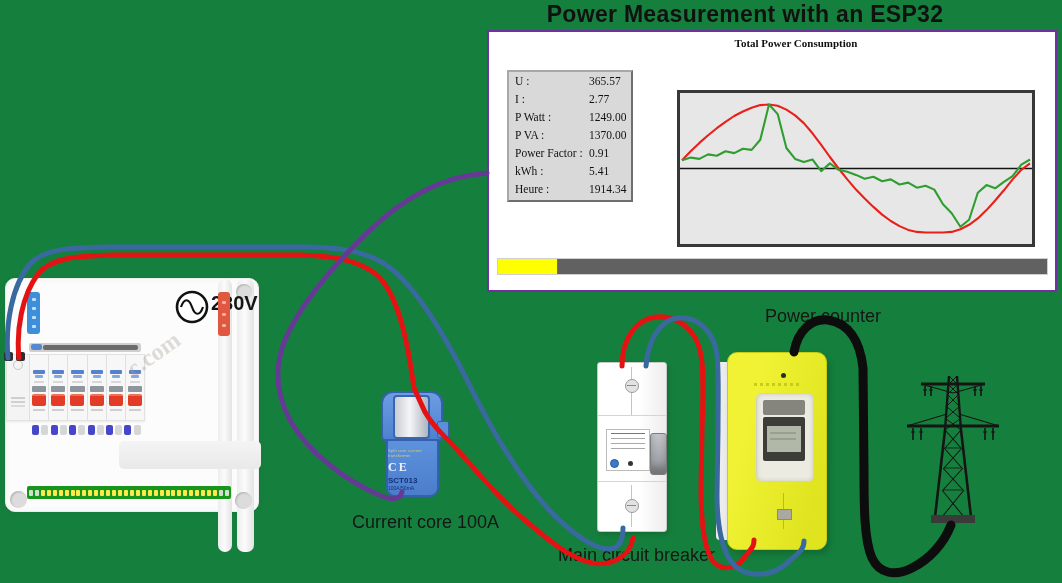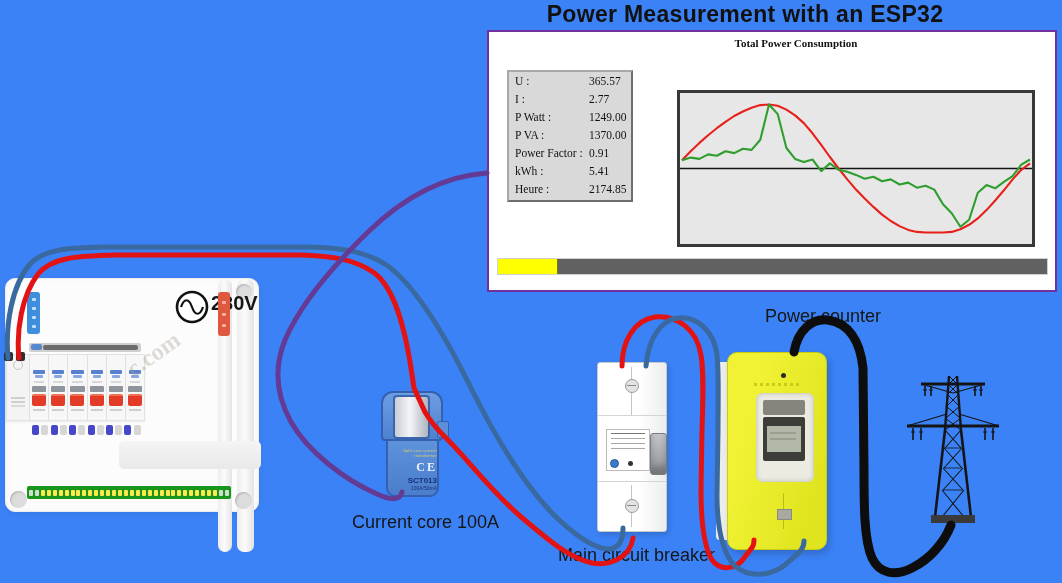--- a/index.html
+++ b/index.html
@@ -1,16 +1,16 @@
 <!DOCTYPE html>
 <html><head>
 <meta charset="utf-8">
 <style>
   html,body{margin:0;padding:0;background:#fff;}
-  #stage{position:relative;width:1062px;height:583px;background:#3b82f6;overflow:hidden;
+  #stage{position:relative;width:1062px;height:583px;background:#15803d;overflow:hidden;
          font-family:"Liberation Sans",sans-serif;color:#111;}
   .abs{position:absolute;}
 
   
   #main-title{left:430px;top:1px;width:630px;text-align:center;font-size:23px;font-weight:700;letter-spacing:.3px;}
   .dev-label{font-size:18px;color:#161616;white-space:nowrap;}
   .dev-label.bold{font-weight:700;}
   #lbl-epanel{left:47px;top:273px;font-size:19px;}
   #lbl-230v{left:211px;top:292px;font-size:20px;}
   #lbl-probe{left:352px;top:512px;}
@@ -77,21 +77,21 @@
              transform:rotate(-35deg);font-family:"Liberation Serif",serif;}
 
   
   #probe{left:381px;top:391px;width:64px;height:108px;z-index:10;}
   #probe-top{position:absolute;left:0;top:0;width:62px;height:50px;background:linear-gradient(180deg,#6d9de2,#4d82d0);
              border:2px solid #3560ae;border-radius:12px 12px 4px 4px;box-sizing:border-box;}
   #probe-hole{position:absolute;left:12px;top:4px;width:33px;height:40px;border:2px solid #3a66b0;border-radius:4px;
               background:linear-gradient(90deg,#c8cdd4,#f4f5f7 45%,#aeb5bf);}
   #probe-latch{position:absolute;left:56px;top:30px;width:10px;height:15px;background:#5b8fd9;border:1px solid #3560ae;border-radius:2px;}
   #probe-body{position:absolute;left:5px;top:48px;width:53px;height:58px;background:linear-gradient(180deg,#5e92dc,#4a7dcb);
-              border:2px solid #3560ae;border-radius:3px 3px 9px 9px;box-sizing:border-box;text-align:right;overflow:hidden;}
+              border:2px solid #3560ae;border-radius:3px 3px 9px 9px;box-sizing:border-box;text-align:left;overflow:hidden;}
   #probe-desc{margin-top:7px;font-size:4px;color:#d9cf6e;letter-spacing:.2px;}
   #probe-ce{font-size:12px;color:#eef2ff;font-weight:700;letter-spacing:2px;margin-top:2px;font-family:"Liberation Serif",serif;}
   #probe-model{font-size:8px;font-weight:700;color:#16307a;margin-top:1px;}
   #probe-rating{font-size:5px;color:#16307a;}
 
   
   #breaker{left:597px;top:362px;width:68px;height:168px;background:linear-gradient(90deg,#ffffff 60%,#ededed);
            border:1px solid #c9c9c9;border-radius:3px;box-shadow:2px 3px 5px rgba(0,0,0,.15);z-index:10;}
   #breaker .vline{position:absolute;left:33px;width:1px;background:#c4c4c4;}
   .screw{position:absolute;width:12px;height:12px;border-radius:50%;background:#e2e2e2;border:1px solid #9a9a9a;}
@@ -136,21 +136,21 @@
 
   <div class="abs" id="esp-panel" style="border-color: rgb(112, 48, 160);">
     <div id="esp-header">Total Power Consumption</div>
     <div id="stats-box">
         <div class="stat-row"><span>U :</span><span class="stat-value">365.57</span></div>
         <div class="stat-row"><span>I :</span><span class="stat-value">2.77</span></div>
         <div class="stat-row"><span>P Watt :</span><span class="stat-value">1249.00</span></div>
         <div class="stat-row"><span>P VA :</span><span class="stat-value">1370.00</span></div>
         <div class="stat-row"><span>Power Factor :</span><span class="stat-value">0.91</span></div>
         <div class="stat-row"><span>kWh :</span><span class="stat-value">5.41</span></div>
-        <div class="stat-row"><span>Heure :</span><span class="stat-value">2174.85</span></div>
+        <div class="stat-row"><span>Heure :</span><span class="stat-value">1914.34</span></div>
       </div>
     <div id="chart-box">
       <svg id="wave-svg" viewBox="0 0 352 151" preserveAspectRatio="none">
           <line x1="0" x2="352" y1="75.5" y2="75.5" stroke="#141414" stroke-width="1.6"></line>
           <polyline points="2.0,67.2 10.7,58.2 19.4,49.9 28.1,42.2 36.8,35.2 45.5,28.8 54.2,23.0 62.9,18.5 71.6,14.7 80.3,12.1 89.0,11.5 97.7,12.8 106.4,16.6 115.1,22.4 123.8,30.1 132.5,40.3 141.2,51.8 149.9,64.0 158.6,75.5 167.3,86.4 176.0,96.6 184.7,105.6 193.4,113.9 202.1,121.6 210.8,128.0 219.5,133.1 228.2,136.9 236.9,138.9 245.6,139.5 254.3,139.5 263.0,139.5 271.7,138.9 280.4,136.3 289.1,131.8 297.8,125.4 306.5,117.1 315.2,107.5 323.9,97.3 332.6,86.4 341.3,76.8 350.0,70.4" fill="none" stroke="#e8201a" stroke-width="2.1" stroke-linejoin="round"></polyline>
           <polyline points="2.0,67.2 10.7,64.6 19.4,65.9 28.1,61.4 36.8,62.7 45.5,58.2 54.2,60.1 62.9,55.7 71.6,56.9 80.3,46.7 89.0,11.5 97.7,21.1 106.4,55.0 115.1,65.9 123.8,69.1 132.5,66.5 141.2,78.1 149.9,70.4 158.6,76.8 167.3,78.7 176.0,81.9 184.7,85.7 193.4,83.8 202.1,88.3 210.8,86.4 219.5,91.5 228.2,89.6 236.9,94.7 245.6,92.8 254.3,96.6 263.0,111.3 271.7,120.3 280.4,133.7 289.1,126.7 297.8,99.8 306.5,92.1 315.2,95.3 323.9,88.9 332.6,83.2 341.3,71.7 350.0,66.5" fill="none" stroke="#2f9e2f" stroke-width="2.1" stroke-linejoin="round"></polyline>
         </svg>
     </div>
     <div id="progress" style="background: rgb(97, 97, 97);">
       <div id="progress-fill" style="width: 11%; background: rgb(255, 255, 0);"></div>

